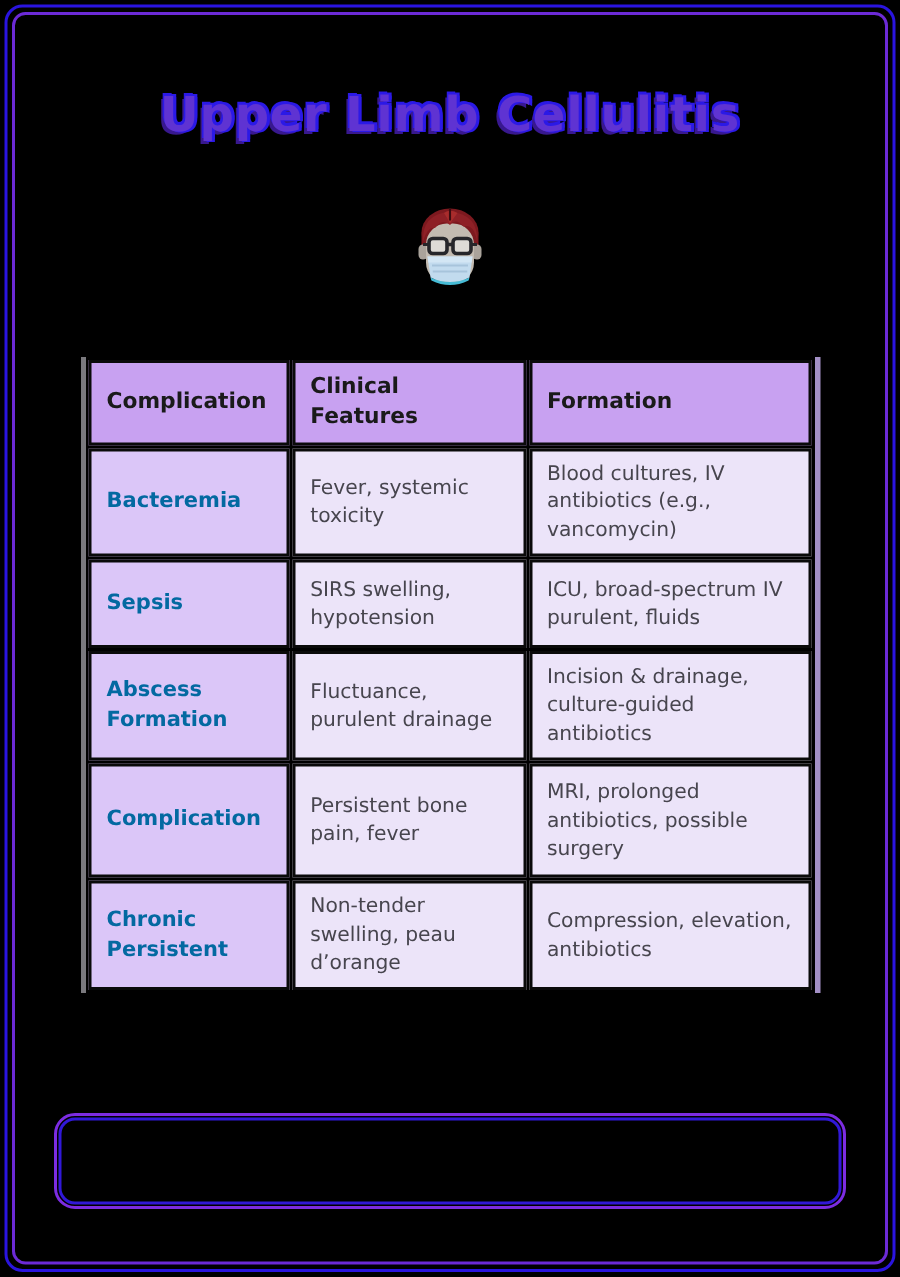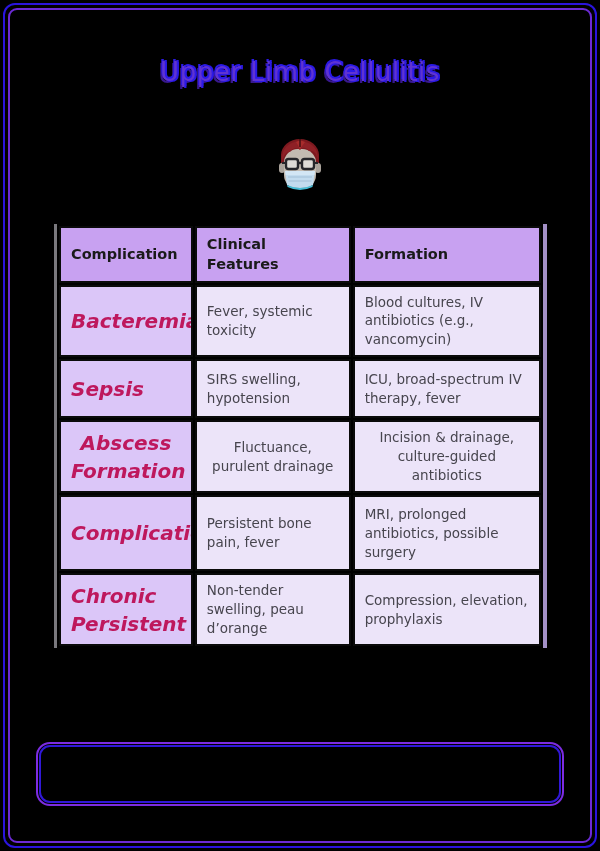--- a/index.html
+++ b/index.html
@@ -13,60 +13,60 @@
     border:2px solid #2a14de;border-radius:12px;pointer-events:none;
   }
   .border-inner{
     position:absolute;left:8px;top:8px;right:8px;bottom:8px;
     border:2px solid #6c2ad6;border-radius:9px;pointer-events:none;
   }
   
   .title{
     position:absolute;top:57px;left:0;width:100%;
     text-align:center;margin:0;
-    font-size:26px;font-weight:400;letter-spacing:.5px;
+    font-size:32px;font-weight:700;letter-spacing:.5px;
     color:#5f33d2;
     text-shadow:2px -1px 0 #2b19e6,-1px -2px 0 #2b19e6,2px 1px 0 #2b19e6,-2px 2px 0 #38188f;
   }
   
   .avatar{
     position:absolute;top:137px;left:50%;transform:translateX(-50%);
     width:48px;height:54px;
   }
   
   .tbl{
-    position:absolute;left:57px;top:224px;width:486px;
+    position:absolute;left:57px;top:238px;width:486px;
     border-collapse:separate;border-spacing:2px;
     table-layout:fixed;
     box-shadow:4px 0 0 rgba(192,169,233,.85), -3px 0 0 rgba(223,221,230,.55);
   }
   .tbl th,.tbl td{
     border:2px solid #0a0a0a;
     padding:6px 10px;
     vertical-align:middle;
     line-height:1.4;
     overflow:hidden;
   }
   .tbl th{
     background:#c8a1f1;color:#1a1a1a;
     font-size:14.5px;font-weight:bold;text-align:left;
   }
   .tbl td.rowhead{
-    background:#dbc6f8;color:#be185d;
-    font-size:20px;font-weight:bold;font-style:italic;
+    background:#dbc6f8;color:#0369a1;
+    font-size:14px;font-weight:bold;
   }
   .tbl td.cell{
     background:#ece4f9;color:#47454e;
     font-size:13.5px;font-weight:normal;
   }
   .tbl col.c1{width:28%;} .tbl col.c2{width:32.6%;} .tbl col.c3{width:39.4%;}
   .tbl thead tr{height:37px;}
   .tbl tbody tr:nth-child(1){height:71px;}
   .tbl tbody tr:nth-child(2){height:59px;}
-  .tbl tbody tr:nth-child(3){height:73px;text-align:center;}
+  .tbl tbody tr:nth-child(3){height:73px;}
   .tbl tbody tr:nth-child(4){height:76px;}
   .tbl tbody tr:nth-child(5){height:55px;}
   
   .answer-box{
     position:absolute;left:36px;top:742px;width:524px;height:60px;
     border:2px solid #7c2ce2;border-radius:14px;
   }
   .answer-box-inner{
     position:absolute;left:1px;top:1px;right:1px;bottom:1px;
     border:2px solid #3118d8;border-radius:11px;
@@ -125,35 +125,35 @@
   </thead>
   <tbody>
     <tr>
       <td class="rowhead">Bacteremia</td>
       <td class="cell">Fever, systemic toxicity</td>
       <td class="cell">Blood cultures, IV antibiotics (e.g., vancomycin)</td>
     </tr>
     <tr>
       <td class="rowhead">Sepsis</td>
       <td class="cell">SIRS swelling, hypotension</td>
-      <td class="cell">ICU, broad-spectrum IV therapy, fever</td>
+      <td class="cell">ICU, broad-spectrum IV purulent, fluids</td>
     </tr>
     <tr>
       <td class="rowhead">Abscess Formation</td>
       <td class="cell">Fluctuance, purulent drainage</td>
       <td class="cell">Incision &amp; drainage, culture-guided antibiotics</td>
     </tr>
     <tr>
       <td class="rowhead">Complication</td>
       <td class="cell">Persistent bone pain, fever</td>
       <td class="cell">MRI, prolonged antibiotics, possible surgery</td>
     </tr>
     <tr>
       <td class="rowhead">Chronic Persistent</td>
       <td class="cell">Non-tender swelling, peau d’orange</td>
-      <td class="cell">Compression, elevation, prophylaxis</td>
+      <td class="cell">Compression, elevation, antibiotics</td>
     </tr>
   </tbody>
 </table>
 
 <div class="answer-box">
   <div class="answer-box-inner"></div>
 </div>
 
 </body></html>

